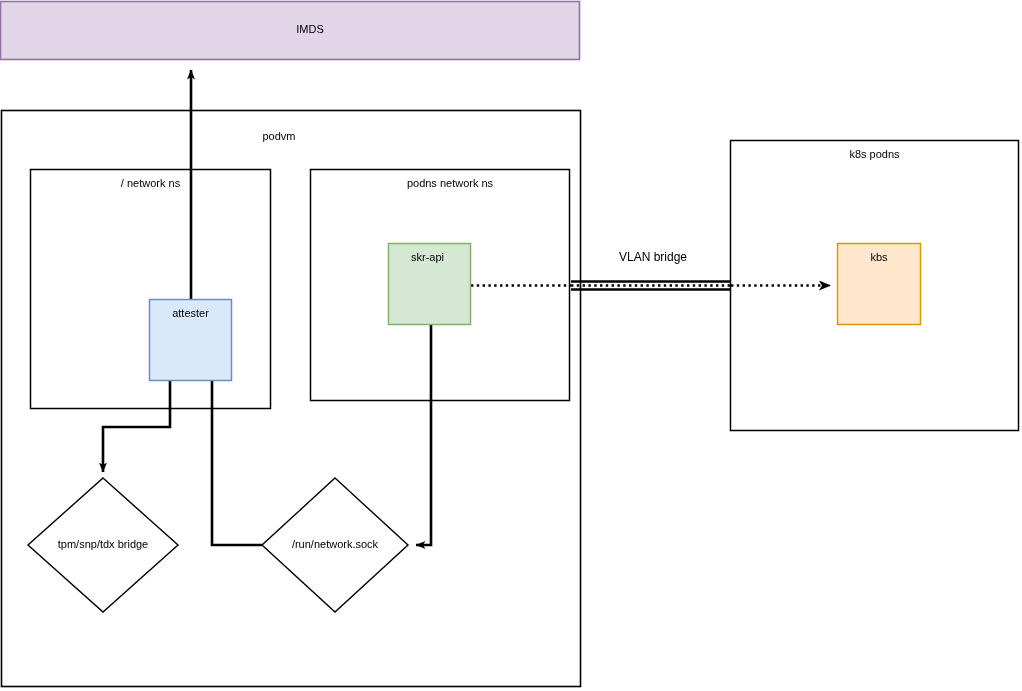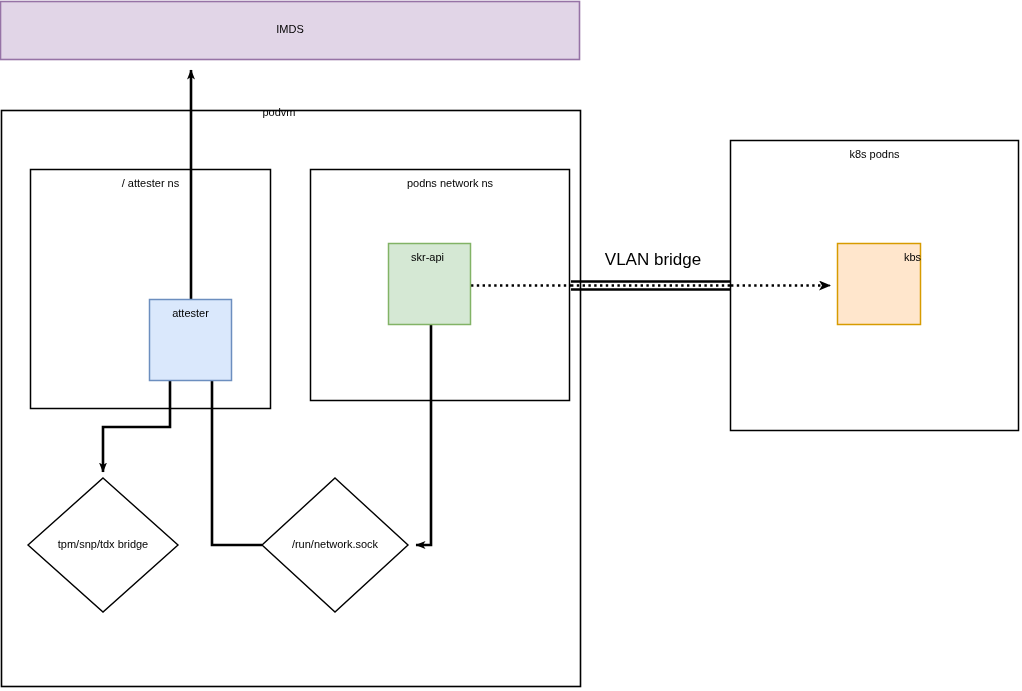--- a/index.html
+++ b/index.html
@@ -15,21 +15,21 @@
   .lbl{
     position:absolute;
     font-family:"Liberation Sans", sans-serif;
     color:#000000;
     text-align:center;
     white-space:nowrap;
     line-height:1.1;
     pointer-events:none;
   }
   .node-lbl{font-size:11px;}
-  .edge-lbl{font-size:17px;}
+  .edge-lbl{font-size:12px;}
 </style>
 </head>
 <body>
 
 <div id="stage">
 
   <svg class="layer" viewBox="0 0 1022 691">
     <defs>
       <marker id="arrowFilled" markerWidth="12" markerHeight="12" refX="9.5" refY="4" orient="auto" markerUnits="userSpaceOnUse">
         <path d="M0,0 L10,4 L0,8 L2.6,4 z" fill="#000000"></path>
@@ -80,35 +80,35 @@
 
     <polygon points="335,478 408,545 335,612 262,545" fill="#ffffff" stroke="#000000" stroke-width="1.4"></polygon>
 
     <rect x="149.5" y="299.5" width="82" height="81" fill="#dae8fc" stroke="#6c8ebf" stroke-width="1.5"></rect>
 
     <rect x="388.5" y="243.5" width="82" height="81" fill="#d5e8d4" stroke="#82b366" stroke-width="1.5"></rect>
 
     <rect x="837.5" y="243.5" width="83" height="81" fill="#ffe6cc" stroke="#d79b00" stroke-width="1.5"></rect>
   </svg>
 
-  <div class="lbl node-lbl" style="left:0px;top:23px;width:580px;">IMDS</div>
+  <div class="lbl node-lbl" style="left:0px;top:23px;width:580px;padding-left:20px;">IMDS</div>
 
-  <div class="lbl node-lbl" style="left:1px;top:106px;width:556px;">podvm</div>
+  <div class="lbl node-lbl" style="left:1px;top:130px;width:556px;">podvm</div>
 
-  <div class="lbl node-lbl" style="left:30px;top:177px;width:241px;">/ attester ns</div>
+  <div class="lbl node-lbl" style="left:30px;top:177px;width:241px;">/ network ns</div>
 
   <div class="lbl node-lbl" style="left:310px;top:177px;width:280px;">podns network ns</div>
 
   <div class="lbl node-lbl" style="left:730px;top:148px;width:289px;">k8s podns</div>
 
   <div class="lbl node-lbl" style="left:149px;top:307px;width:83px;">attester</div>
 
   <div class="lbl node-lbl" style="left:388px;top:251px;width:79px;">skr-api</div>
 
-  <div class="lbl node-lbl" style="left:837px;top:251px;width:84px;text-align:right;">kbs</div>
+  <div class="lbl node-lbl" style="left:837px;top:251px;width:84px;">kbs</div>
 
   <div class="lbl node-lbl" style="left:13px;top:538px;width:180px;">tpm/snp/tdx bridge</div>
 
   <div class="lbl node-lbl" style="left:250px;top:538px;width:170px;">/run/network.sock</div>
 
   <div class="lbl edge-lbl" style="left:578px;top:251px;width:150px;">VLAN bridge</div>
 
 </div>
 
 </body></html>

